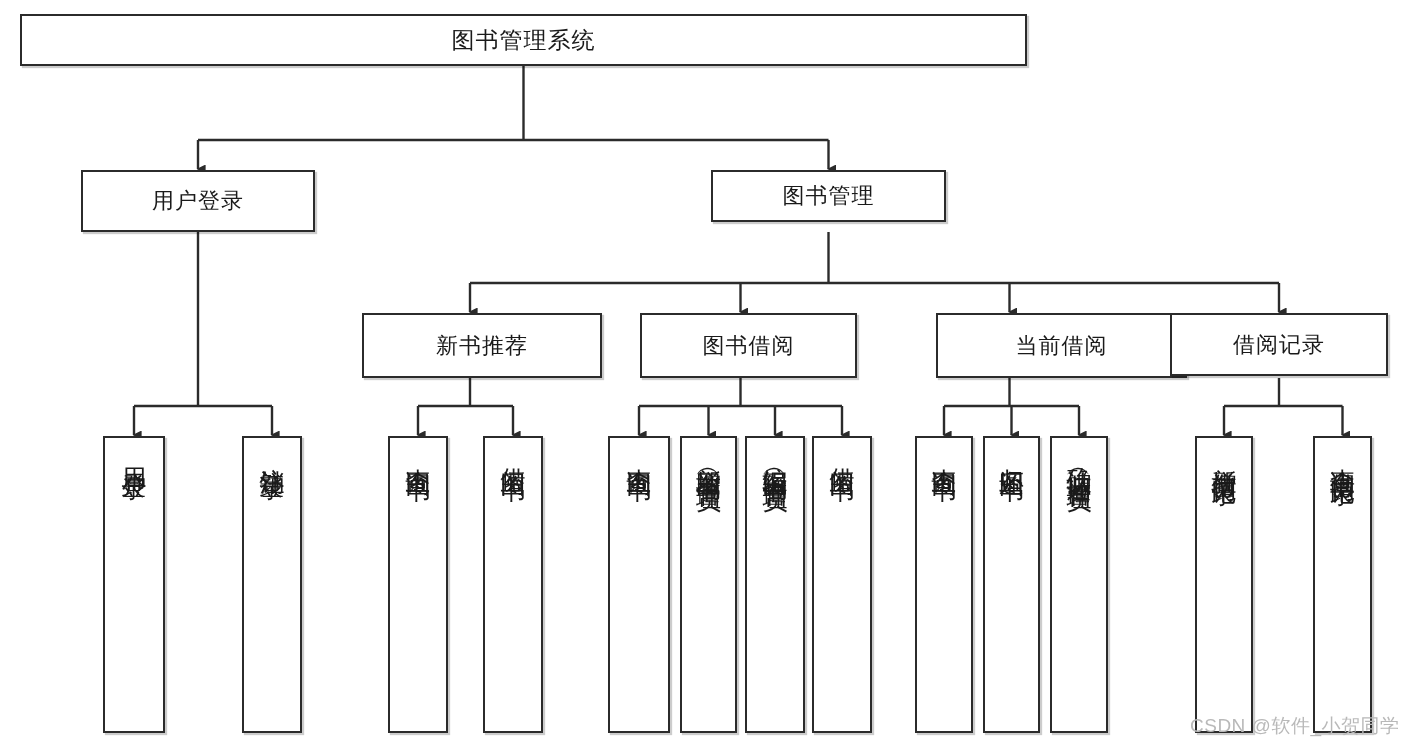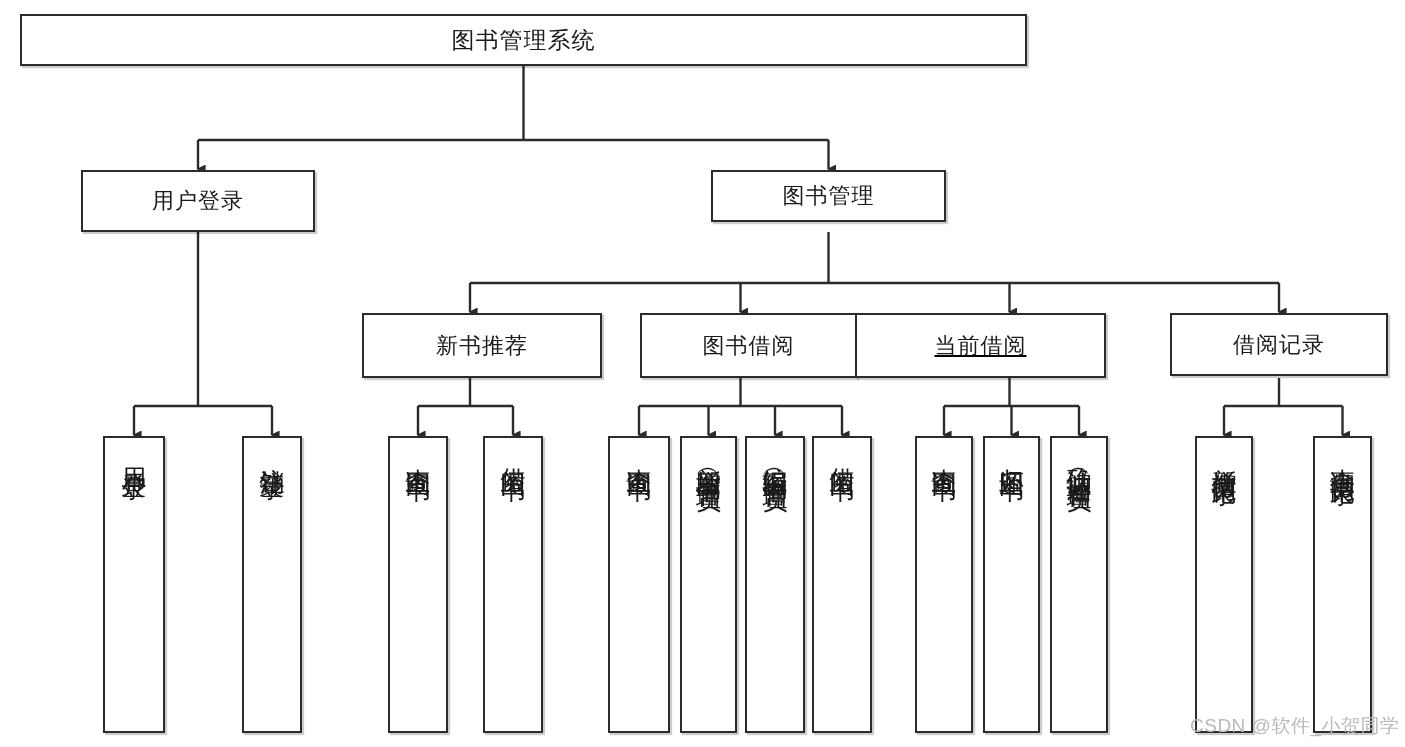--- a/index.html
+++ b/index.html
@@ -131,21 +131,21 @@
   </div>
 
   <div class="node horiz" style="left:362px; top:313px; width:240px; height:65px;">
     <span class="label">新书推荐</span>
   </div>
 
   <div class="node horiz" style="left:632px; top:313px; width:217px; height:65px;margin-left:8px;">
     <span class="label">图书借阅</span>
   </div>
 
-  <div class="node horiz" style="left:855px; top:313px; width:251px; height:65px;text-decoration:underline;">
+  <div class="node horiz" style="left:936px; top:313px; width:251px; height:65px;">
     <span class="label">当前借阅</span>
   </div>
 
   <div class="node horiz" style="left:1170px; top:313px; width:218px; height:63px;">
     <span class="label">借阅记录</span>
   </div>
 
   <div class="node vert" style="left:103px; top:436px; width:62px; height:297px;">
     <span class="label">用户登录</span>
   </div>

